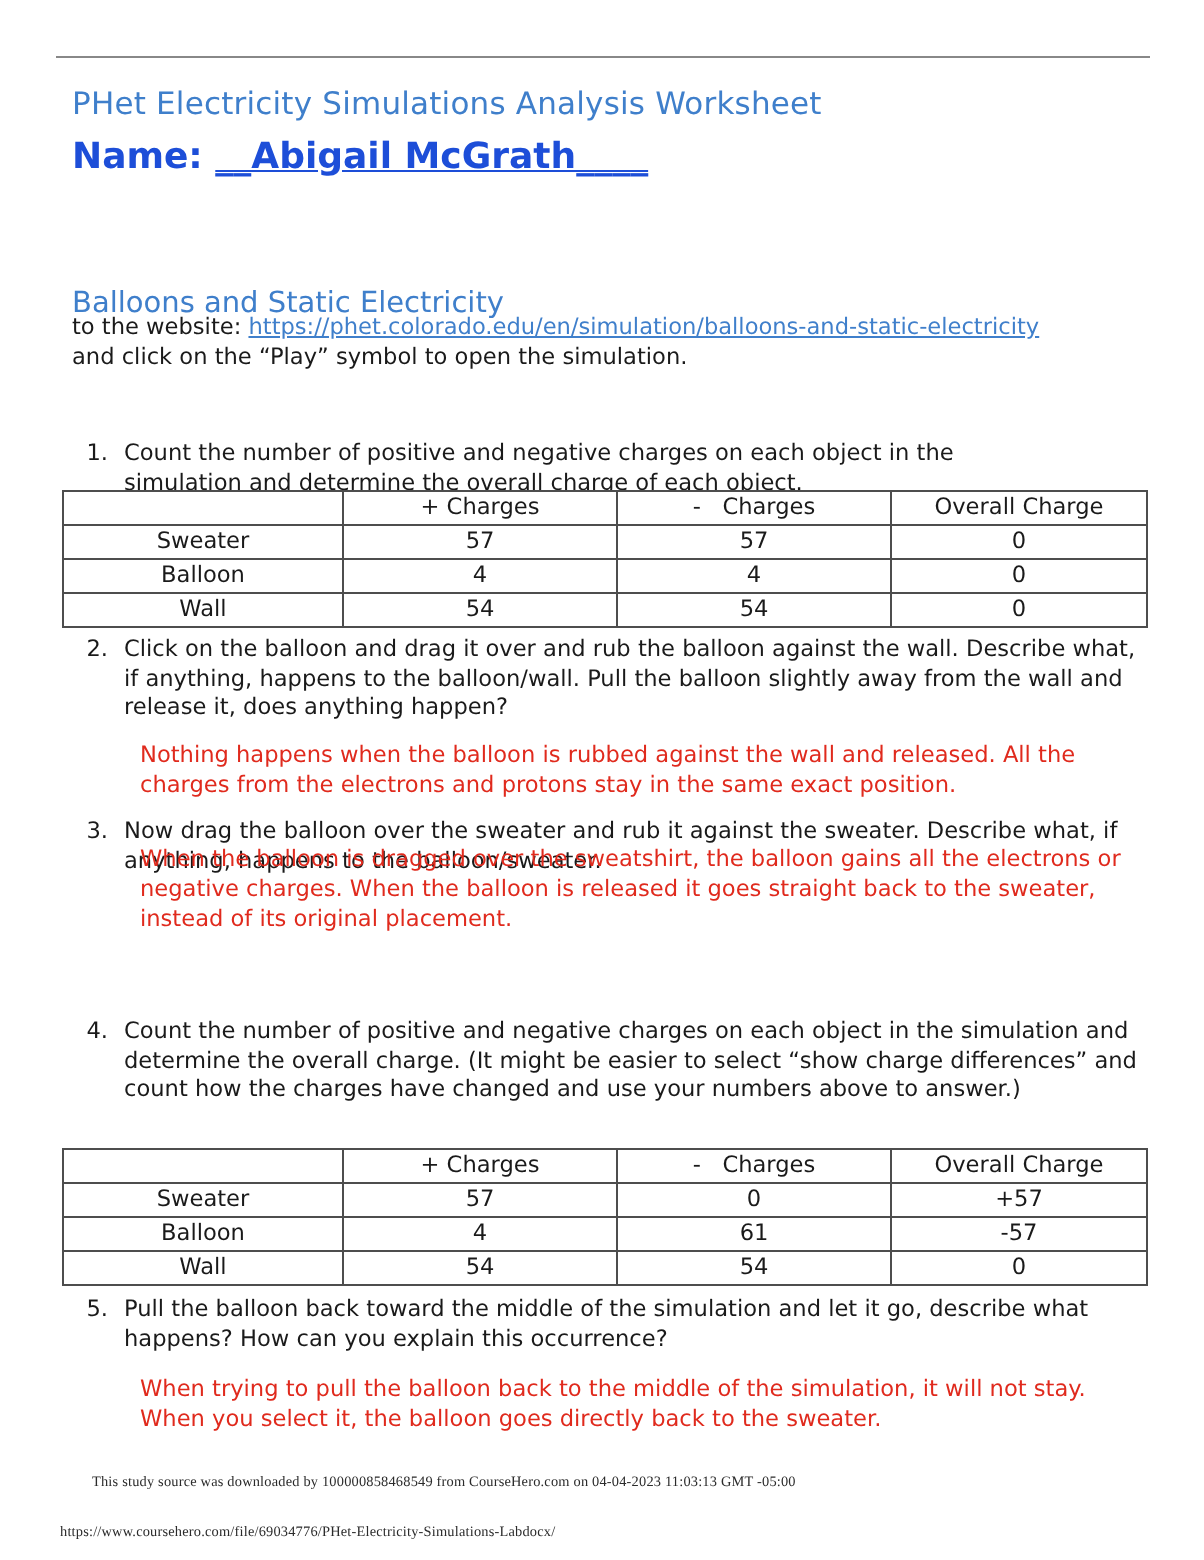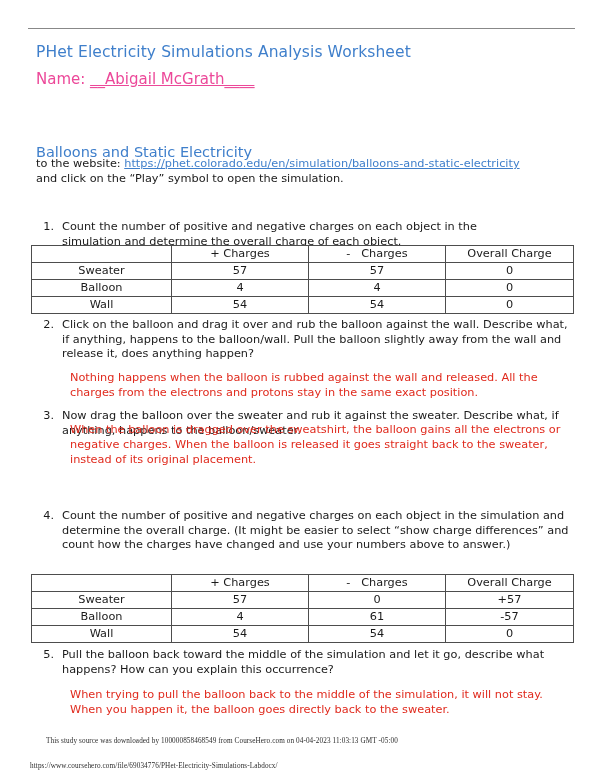--- a/index.html
+++ b/index.html
@@ -37,25 +37,26 @@
   }
   .doc-title {
     color: #3f7fcb;
     font-size: 15.5px;
     line-height: 21px;
     margin: 0 0 5px 0;
     font-weight: normal;
     letter-spacing: 0.1px;
   }
   .name-line {
-    color: #ec4899;
-    font-size: 15px;
+    color: #1d4ed8;
+    font-size: 18px;
     line-height: 22px;
     margin: 0;
     white-space: pre;
+    font-weight: bold;
   }
   .name-value {
     text-decoration: underline;
   }
   .section-heading {
     color: #3f7fcb;
     font-size: 14.5px;
     line-height: 20px;
     margin: 0;
     font-weight: normal;
@@ -240,18 +241,18 @@
         <td class="col-neg">54</td>
         <td class="col-over">0</td>
       </tr>
     </tbody>
   </table>
 
   <div class="q-item" style="left:36px; top:648px; width:535px;">
     <div class="q-num">5.</div>
     <div class="q-text">Pull the balloon back toward the middle of the simulation and let it go, describe what happens?  How can you explain this occurrence?</div>
   </div>
-  <div class="answer" style="top:688px;">When trying to pull the balloon back to the middle of the simulation, it will not stay. When you happen it, the balloon goes directly back to the sweater.</div>
+  <div class="answer" style="top:688px;">When trying to pull the balloon back to the middle of the simulation, it will not stay. When you select it, the balloon goes directly back to the sweater.</div>
 
   <div class="footer-note">This study source was downloaded by 100000858468549 from CourseHero.com on 04-04-2023 11:03:13 GMT -05:00</div>
   <div class="footer-url">https://www.coursehero.com/file/69034776/PHet-Electricity-Simulations-Labdocx/</div>
 
 </div>
 
 </body></html>

